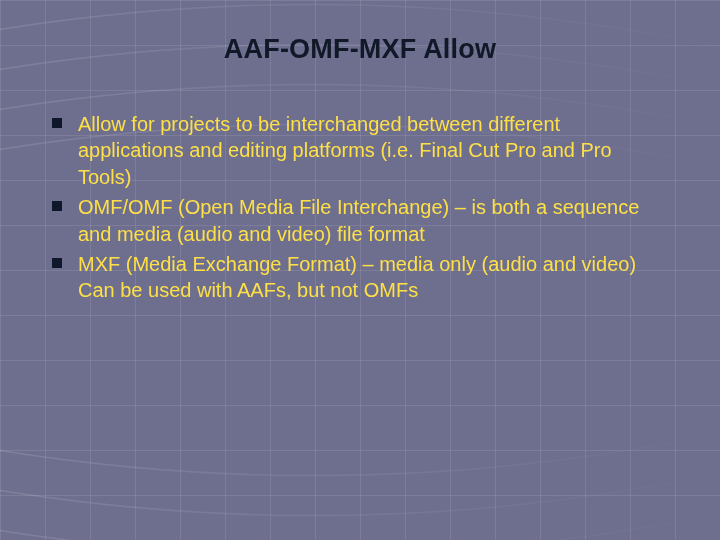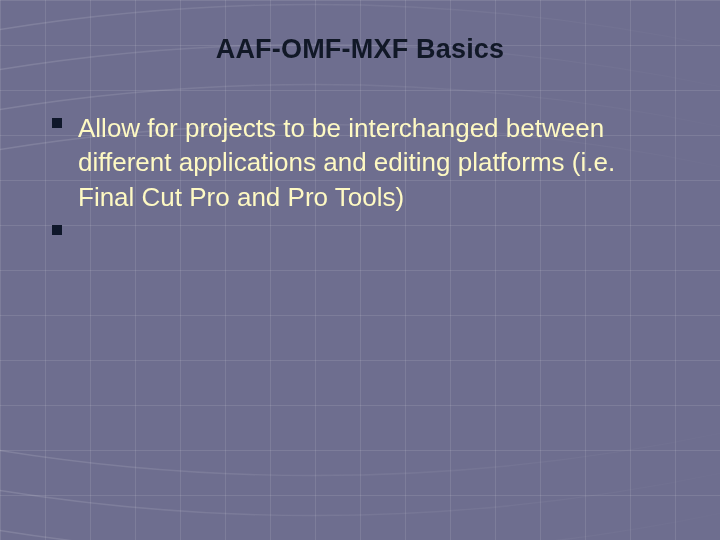--- a/index.html
+++ b/index.html
@@ -43,23 +43,23 @@
     margin-bottom: 46px;
     letter-spacing: 0.2px;
   }
   ul.bullets {
     list-style: none;
     padding: 0 6px 0 2px;
   }
   ul.bullets li {
     position: relative;
     padding-left: 28px;
-    font-size: 26px;
+    font-size: 20px;
     line-height: 1.32;
-    color: #fef9c3;
+    color: #fde047;
     margin-bottom: 4px;
   }
   ul.bullets li .sq {
     position: absolute;
     left: 2px;
     top: 7px;
     width: 10px;
     height: 10px;
     background: #0f172a;
   }
@@ -83,23 +83,28 @@
       <path d="M -60 120 Q 360 40 780 140"></path>
       <path d="M -60 160 Q 360 80 780 180"></path>
       <path d="M -60 520 Q 360 600 780 500"></path>
       <path d="M -60 480 Q 360 560 780 460"></path>
       <path d="M -60 440 Q 360 520 780 420"></path>
     </g>
   </svg>
 </div>
 
 <div class="slide">
-  <h1 class="title">AAF-OMF-MXF Basics</h1>
+  <h1 class="title">AAF-OMF-MXF Allow</h1>
   <ul class="bullets">
     <li>
       <span class="sq"></span>
       <span>Allow for projects to be interchanged between different applications and editing platforms (i.e. Final Cut Pro and Pro Tools)</span>
     </li>
     <li>
       <span class="sq"></span>
+      <span>OMF/OMF (Open Media File Interchange) – is both a sequence and media (audio and video) file format</span>
+    </li>
+    <li>
+      <span class="sq"></span>
+      <span>MXF (Media Exchange Format) – media only (audio and video) Can be used with AAFs, but not OMFs</span>
     </li>
   </ul>
 </div>
 
 </body></html>

